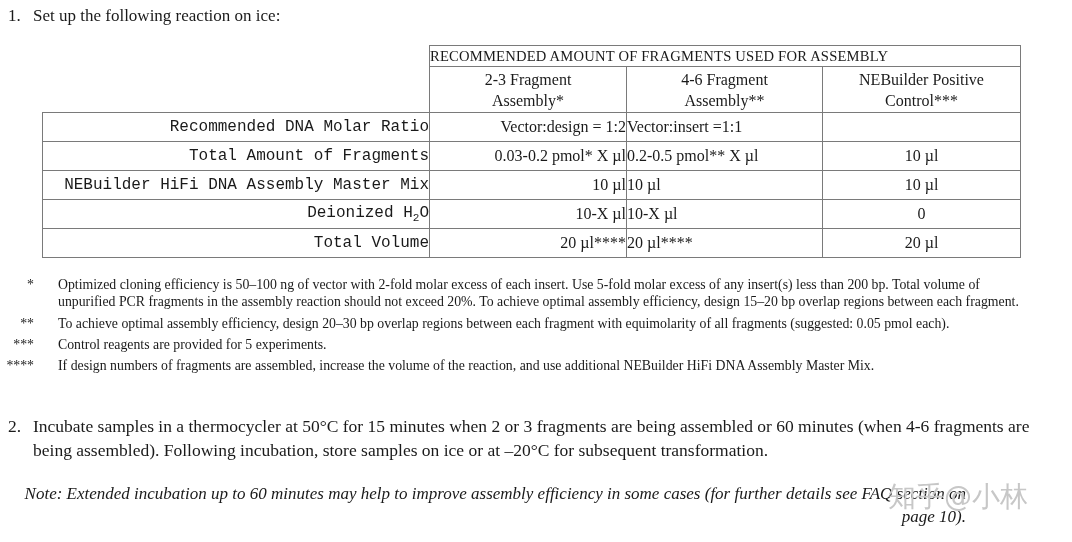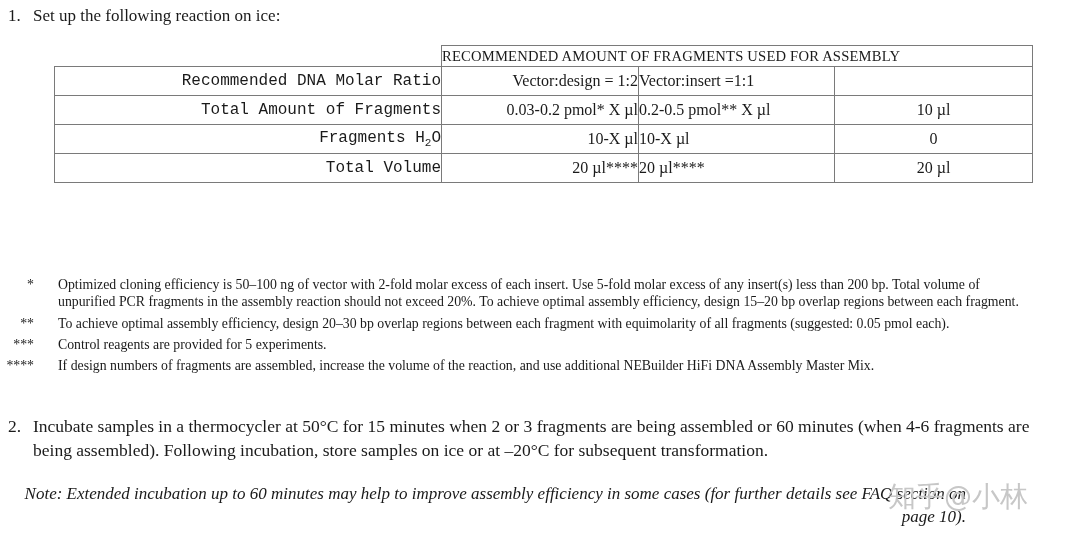--- a/index.html
+++ b/index.html
@@ -7,21 +7,21 @@
     position:relative; width:1072px; height:542px; background:#ffffff;
     color:#1a1a1a; font-family:"Liberation Serif", serif; overflow:hidden;
   }
   .numbered { position:absolute; display:flex; }
   .num { flex:0 0 25px; }
   #item1 { left:8px; top:6px; font-size:17px; }
   #item2 { left:8px; top:415px; font-size:17.5px; line-height:23.5px; width:1048px; }
   #item2 .itxt { width:1015px; }
 
   table.rx {
-    position:absolute; left:54px; top:45px; width:978px;
+    position:absolute; left:42px; top:45px; width:978px;
     border-collapse:collapse; table-layout:fixed; font-size:16px;
   }
   table.rx td { border:1px solid #7a7a7a; padding:0; vertical-align:middle; }
   table.rx td.nob { border:none; }
   td.title-cell { height:20px; font-size:14.6px; padding-left:8px; letter-spacing:0.2px; }
   td.colhead { height:45px; text-align:center; line-height:21px; }
   tr.brow td { height:28px; }
   td.lbl { padding-left:10px; text-align:right;font-family:Liberation Mono, monospace; }
   td.v1 { text-align:right; padding-right:44px; }
   td.v2 { text-align:left; padding-right:14px; }
@@ -55,34 +55,55 @@
       <col style="width:387px">
         <col style="width:197px">
         <col style="width:196px">
         <col style="width:198px">
     </colgroup>
     <tbody>
         <tr>
       <td class="nob"></td>
       <td class="title-cell" colspan="3">RECOMMENDED AMOUNT OF FRAGMENTS USED FOR ASSEMBLY</td>
     </tr>
+    <tr>
+      <td class="nob"></td>
+      <td class="colhead">
+        <span style="display:block">2-3 Fragment</span>
+        <span style="display:block">Assembly*</span>
+      </td>
+      <td class="colhead">
+        <span style="display:block">4-6 Fragment</span>
+        <span style="display:block">Assembly**</span>
+      </td>
+      <td class="colhead">
+        <span style="display:block">NEBuilder Positive</span>
+        <span style="display:block">Control***</span>
+      </td>
+    </tr>
     <tr class="brow">
       <td class="lbl">Recommended DNA Molar Ratio</td>
       <td class="v1">Vector:design = 1:2</td>
       <td class="v2">Vector:insert =1:1</td>
       <td class="v3"></td>
     </tr>
     <tr class="brow">
       <td class="lbl">Total Amount of Fragments</td>
       <td class="v1">0.03-0.2 pmol* X µl</td>
       <td class="v2">0.2-0.5 pmol** X µl</td>
       <td class="v3">10 µl</td>
     </tr>
     <tr class="brow">
-      <td class="lbl"><span>Fragments H</span><sub>2</sub><span>O</span></td>
+      <td class="lbl">NEBuilder HiFi DNA Assembly Master Mix</td>
+      <td class="v1">10 µl</td>
+      <td class="v2">10 µl</td>
+      <td class="v3">10 µl</td>
+    </tr>
+    <tr class="brow">
+      <td class="lbl"><span>Deionized H</span><sub>2</sub><span>O</span></td>
       <td class="v1">10-X µl</td>
       <td class="v2">10-X µl</td>
       <td class="v3">0</td>
     </tr>
     <tr class="brow">
       <td class="lbl">Total Volume</td>
       <td class="v1">20 µl****</td>
       <td class="v2">20 µl****</td>
       <td class="v3">20 µl</td>
     </tr>

